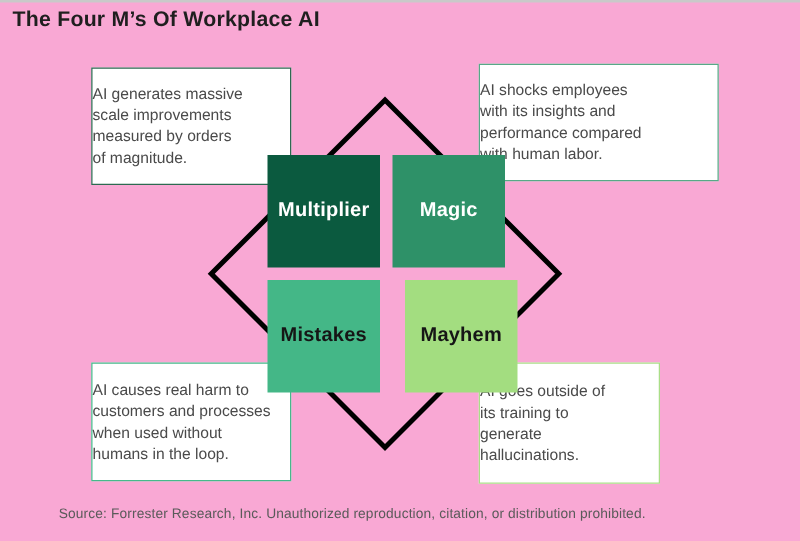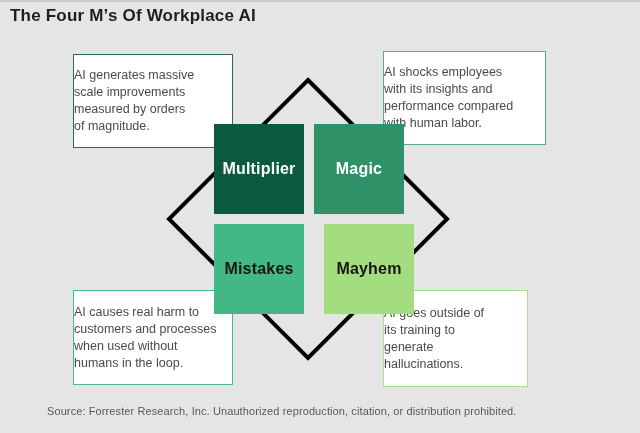--- a/index.html
+++ b/index.html
@@ -1,20 +1,20 @@
 <!DOCTYPE html>
 <html><head>
 <meta charset="utf-8">
 <style>
   html, body { margin: 0; padding: 0; background: #ffffff; }
   .canvas {
     position: relative;
     width: 640px;
     height: 433px;
-    background: #e5e5e5;
+    background: #f9a8d4;
     overflow: hidden;
     font-family: "Liberation Sans", sans-serif;
   }
   .top-edge {
     position: absolute; left: 0; top: 0; width: 640px; height: 2px;
     background: #c9c9c9;
   }
   .title {
     position: absolute; left: 10px; top: 6px;
     font-size: 17px; font-weight: bold; color: #1f1f1f;
@@ -27,21 +27,21 @@
     box-sizing: border-box;
     display: flex; flex-direction: column;
     align-items: flex-start; justify-content: center;
     z-index: 1;
   }
   .callout .line {
     font-size: 12.5px; line-height: 17px; color: #4a4a4a;
     text-align: center; white-space: nowrap;
   }
   .callout-tl { left: 73px;  top: 54px;  width: 160px; height: 94px; }
-  .callout-tr { left: 383px; top: 51px;  width: 163px; height: 94px; }
+  .callout-tr { left: 383px; top: 51px;  width: 192px; height: 94px; }
   .callout-bl { left: 73px;  top: 290px; width: 160px; height: 95px; }
   .callout-br { left: 383px; top: 290px; width: 145px; height: 97px; }
   .diamond-svg {
     position: absolute; left: 0; top: 0; z-index: 2; pointer-events: none;
   }
   .quad {
     position: absolute; width: 90px; height: 90px;
     display: flex; align-items: center; justify-content: center;
     z-index: 3;
     font-size: 16px; font-weight: bold; letter-spacing: 0.2px;

